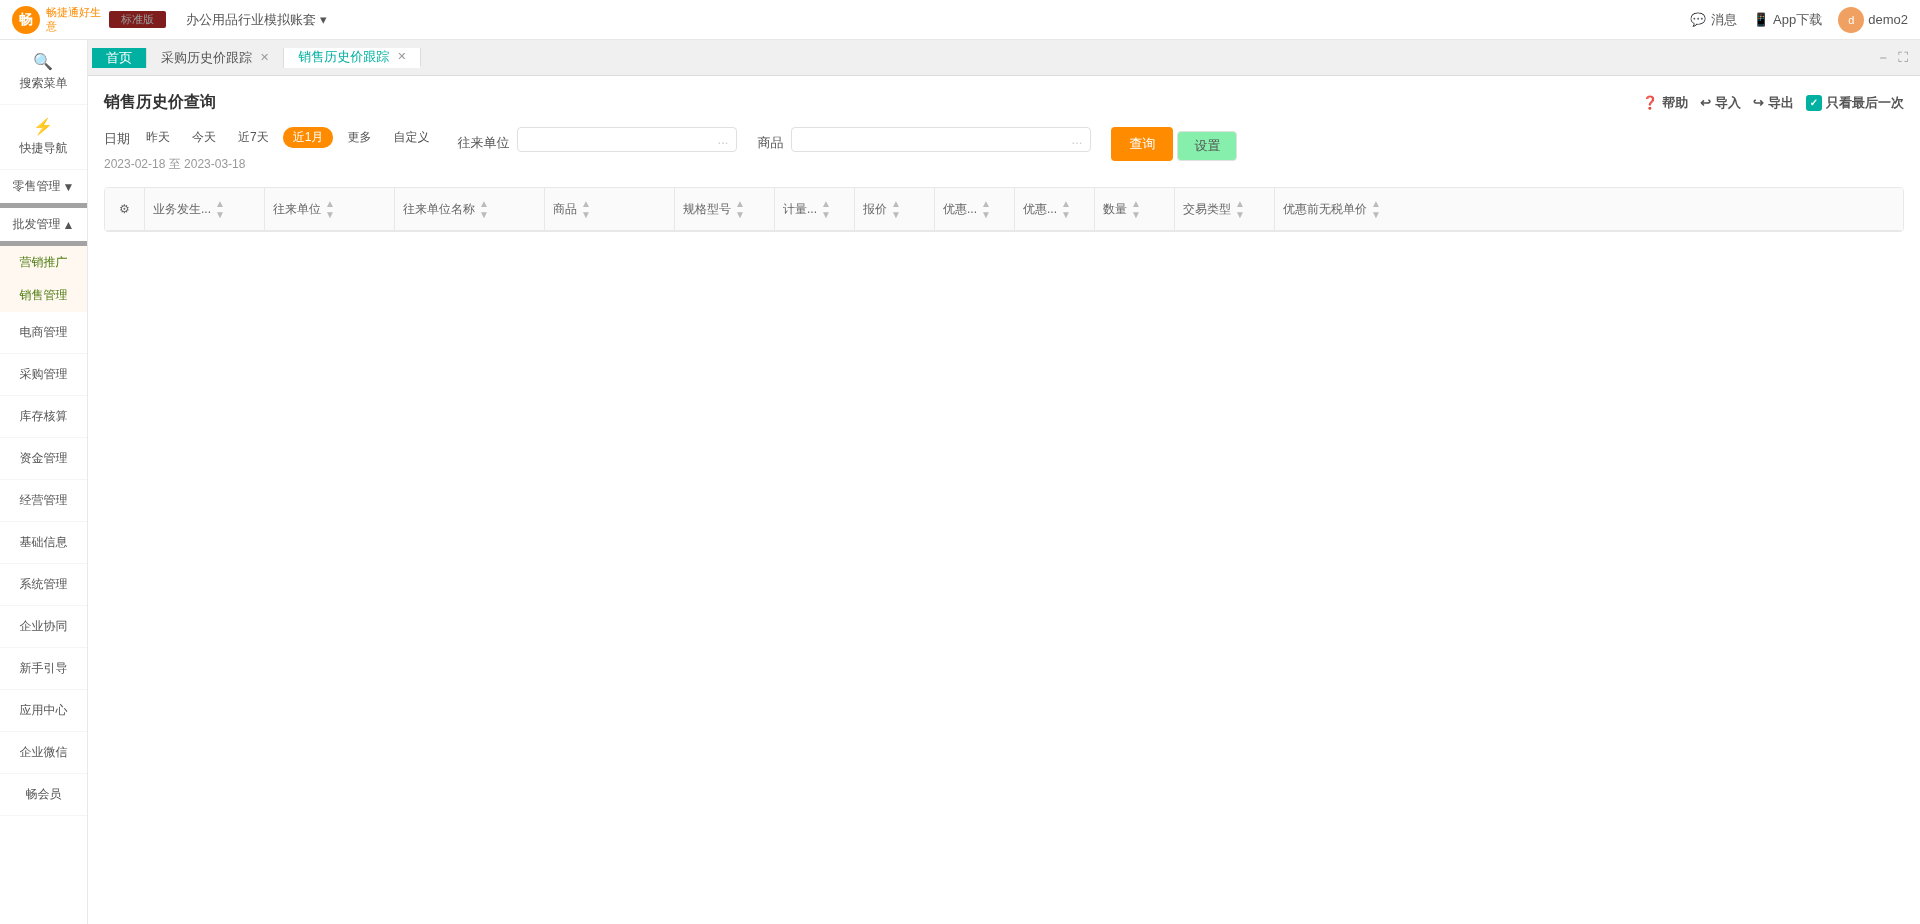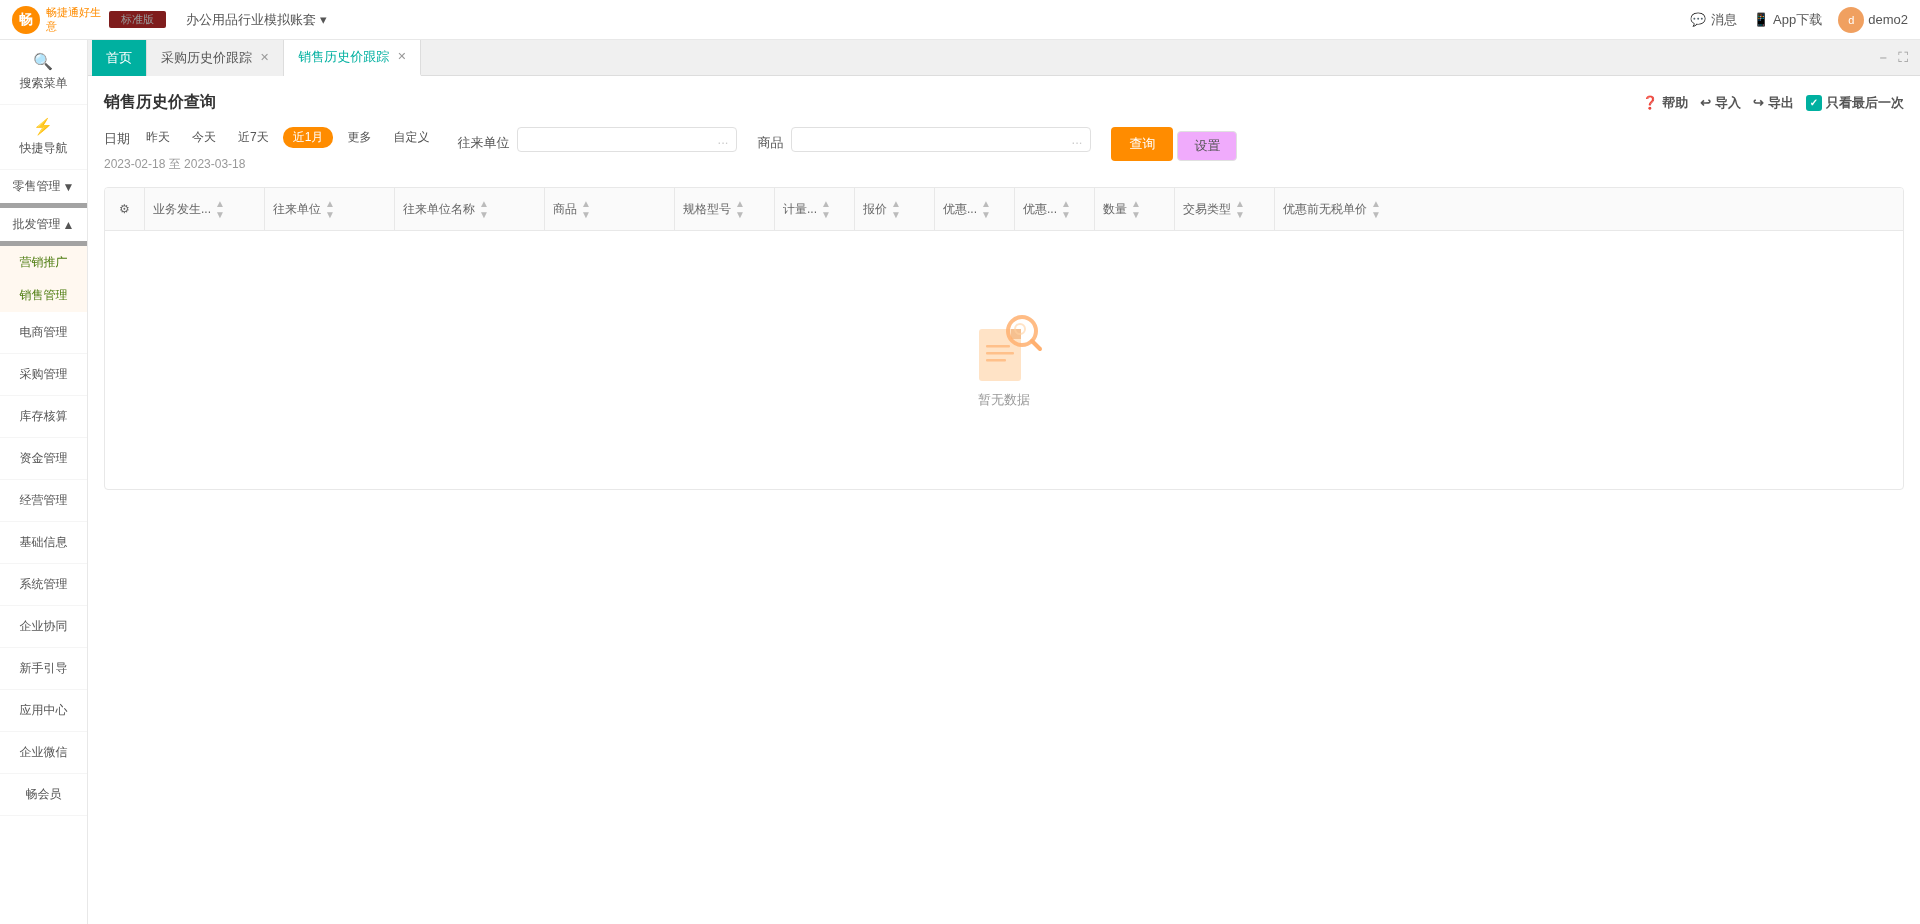--- a/index.html
+++ b/index.html
@@ -35,21 +35,21 @@
     .sidebar-item { padding: 12px 4px; text-align: center; cursor: pointer; font-size: 12px; color: #555; display: flex; flex-direction: column; align-items: center; gap: 4px; border-bottom: 1px solid #f5f5f5; }
     .sidebar-item-icon { font-size: 16px; }
     .sidebar-section { padding: 8px 4px; text-align: center; font-size: 12px; color: #555; cursor: pointer; display: flex; align-items: center; justify-content: center; gap: 2px; border-bottom: 5px solid #a3a3a3; }
     .sidebar-subsection { padding: 8px 4px; text-align: center; font-size: 12px; color: #4d7c0f; background: #fff8f0; cursor: pointer; display: flex; align-items: center; justify-content: center; gap: 2px; }
 
     
     .content-area { flex: 1; display: flex; flex-direction: column; overflow: hidden; }
 
     
     .tab-bar { height: 36px; background: #f0f0f0; display: flex; align-items: center; border-bottom: 1px solid #ddd; flex-shrink: 0; padding: 0 4px; gap: 0; }
-    .tab { height: 36px; display: flex; align-items: center; padding: 0 14px; cursor: pointer; font-size: 13px; color: #555; border-right: 1px solid #ddd; gap: 6px; position: relative; }
+    .tab { height: 20px; display: flex; align-items: center; padding: 0 14px; cursor: pointer; font-size: 13px; color: #555; border-right: 1px solid #ddd; gap: 6px; position: relative; }
     .tab.active { background: #fff; color: #00b0a0; border-bottom: 2px solid #fff; }
     .tab:first-child { background: #00b0a0; color: white; }
     .tab-close { font-size: 11px; color: #999; cursor: pointer; margin-left: 2px; }
     .tab-actions { margin-left: auto; display: flex; align-items: center; gap: 8px; padding-right: 8px; }
     .tab-action-btn { cursor: pointer; color: #999; font-size: 14px; }
 
     
     .page-content { flex: 1; overflow-y: auto; padding: 16px; background: #fff; }
 
     
@@ -63,21 +63,21 @@
     .filter-area { display: flex; align-items: flex-start; gap: 20px; margin-bottom: 14px; flex-wrap: wrap; }
     .filter-group { display: flex; align-items: flex-end; gap: 8px; }
     .filter-label { color: #555; font-size: 13px; white-space: nowrap; }
     .date-options { display: flex; align-items: center; gap: 6px; }
     .date-btn { padding: 2px 8px; border-radius: 3px; cursor: pointer; font-size: 12px; color: #555; }
     .date-btn.active { background: #ff8c00; color: white; border-radius: 10px; padding: 2px 10px; }
     .date-range { font-size: 12px; color: #999; margin-top: 4px; }
     .filter-input { border: 1px solid #e0e0e0; border-radius: 4px; padding: 4px 8px; min-width: 220px; font-size: 13px; display: flex; align-items: center; justify-content: space-between; cursor: pointer; }
     .filter-input-dots { color: #ccc; }
     .search-btn { background: #ff8c00; color: white; border: none; border-radius: 4px; padding: 6px 18px; cursor: pointer; font-size: 13px; }
-    .settings-btn { background: #f0abfc; border: 1px solid #e0e0e0; border-radius: 4px; padding: 5px 16px; cursor: pointer; font-size: 13px; color: #555; display: block; margin-top: 4px; }
+    .settings-btn { background: #86efac; border: 1px solid #e0e0e0; border-radius: 4px; padding: 5px 16px; cursor: pointer; font-size: 13px; color: #555; display: block; margin-top: 4px; }
 
     
     .table-container { border: 1px solid #e8e8e8; border-radius: 4px; overflow: hidden; }
     .table-header { display: flex; background: #fafafa; border-bottom: 1px solid #e8e8e8; }
     .th { padding: 10px 8px; font-size: 12px; color: #666; display: flex; align-items: center; gap: 4px; border-right: 1px solid #e8e8e8; cursor: pointer; user-select: none; white-space: nowrap; }
     .th:last-child { border-right: none; flex: 1; }
     .th-sort { color: #bbb; font-size: 10px; display: flex; flex-direction: column; }
     .th-settings { width: 40px; justify-content: center; }
 
     
@@ -364,33 +364,17 @@
           </div>
           <div class="th col-notax">
             <span>优惠前无税单价</span>
             <span class="th-sort">
                 <span>▲</span>
                 <span>▼</span>
               </span>
           </div>
         </div>
 
-        <div class="empty-state">
-          <div class="empty-illustration">
-            <svg width="80" height="80" viewBox="0 0 80 80">
-              <rect x="15" y="18" width="42" height="52" rx="3" fill="#ffe0c0" opacity="0.9"></rect>
-              <polygon points="47,18 57,28 47,28" fill="#f5c090"></polygon>
-              <rect x="47" y="18" width="10" height="10" rx="0" fill="#f5c090"></rect>
-              <rect x="22" y="34" width="24" height="2.5" rx="1" fill="#ffb070" opacity="0.7"></rect>
-              <rect x="22" y="41" width="28" height="2.5" rx="1" fill="#ffb070" opacity="0.7"></rect>
-              <rect x="22" y="48" width="20" height="2.5" rx="1" fill="#ffb070" opacity="0.7"></rect>
-              <circle cx="58" cy="20" r="14" fill="none" stroke="#ffb070" stroke-width="4" opacity="0.85"></circle>
-              <line x1="68" y1="30" x2="76" y2="38" stroke="#ffb070" stroke-width="4" stroke-linecap="round"></line>
-              <circle cx="56" cy="18" r="5" fill="none" stroke="#ffd0a0" stroke-width="2" opacity="0.6"></circle>
-            </svg>
-          </div>
-          <div class="empty-text">暂无数据</div>
-        </div>
       </div>
 
     </div>
   </div>
 </div>
 
 </body></html>

